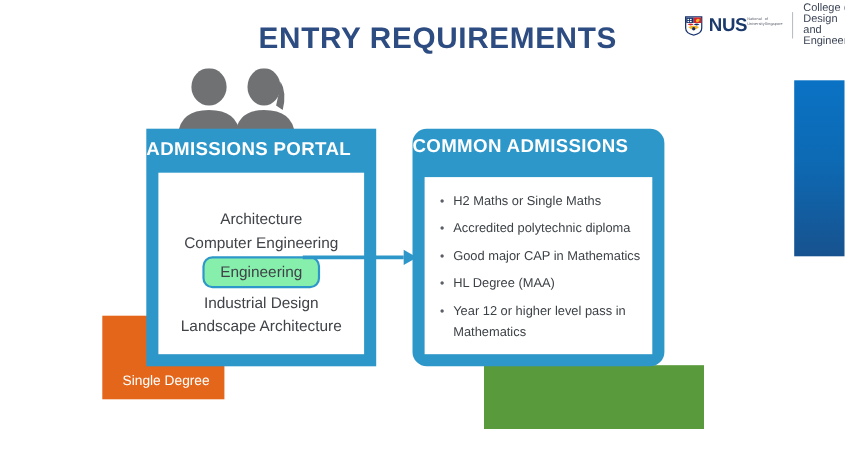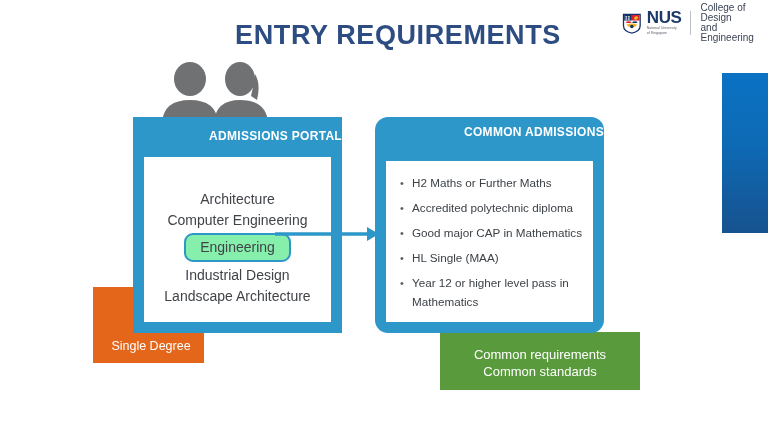--- a/index.html
+++ b/index.html
@@ -30,21 +30,21 @@
   .logo {
     position: absolute;
     left: 622px;
     top: 8px;
     height: 30px;
     display: flex;
     align-items: center;
     gap: 5px;
   }
   .crest { width: 23px; height: 25px; display:block; }
-  .nus-wordmark { display: flex; flex-direction: column; justify-content: center; }
+  .nus-wordmark { display: flex; flex-direction: row; justify-content: center; }
   .nus-big {
     font-size: 17px;
     font-weight: bold;
     color: #1b3a6b;
     letter-spacing: -0.3px;
     line-height: 16px;
   }
   .nus-small {
     font-size: 3.4px;
     color: #555a66;
@@ -121,24 +121,24 @@
 
   
   .panel { position: absolute; background: #2e97c9; }
   .panel.left  { left: 133px; top: 117px; width: 209px; height: 216px; }
   .panel.right { left: 375px; top: 117px; width: 229px; height: 216px; border-radius: 13px; }
   .panel-header {
     position: absolute;
     left: 0;
     top: 0;
     width: 100%;
-    text-align: right;
+    text-align: left;
     color: #ffffff;
     font-weight: bold;
-    font-size: 12px;
+    font-size: 17px;
     letter-spacing: 0.3px;
   }
   .panel.left .panel-header  { top: 12px; line-height: 14px; }
   .panel.right .panel-header { top: 8px;  line-height: 15px; }
 
   .panel-body {
     position: absolute;
     background: #ffffff;
   }
   .panel.left .panel-body  { left: 11px; top: 40px; right: 11px; bottom: 11px; }
@@ -240,24 +240,20 @@
       <ellipse cx="80" cy="17" rx="15" ry="17"></ellipse>
       <path d="M54 60 q2 -22 26 -22 q26 0 28 22 z"></path>
       <path d="M95 12 q6 10 2 26 l-6 -4 q3 -12 4 -22 z"></path>
     </g>
   </svg>
 
   <div class="orange-box"></div>
   <div class="orange-label">Single Degree</div>
 
   <div class="green-box"></div>
-  <div class="green-label">
-    <div>Common requirements</div>
-    <div>Common standards</div>
-  </div>
 
   <div class="panel left">
     <div class="panel-header">ADMISSIONS PORTAL</div>
     <div class="panel-body">
       <div class="course-list">
         <div class="row top">Architecture</div>
         <div class="row">Computer Engineering</div>
         <div class="hl-wrap">
           <span class="highlight">Engineering</span>
         </div>
@@ -274,36 +270,36 @@
 
   <div class="panel right">
     <div class="panel-header">
       <div>COMMON ADMISSIONS</div>
     </div>
     <div class="panel-body">
       <div class="bullets">
 
         <div class="bullet">
           <span class="dot">•</span>
-          <span class="txt">H2 Maths or Further Maths</span>
+          <span class="txt">H2 Maths or Single Maths</span>
         </div>
 
         <div class="bullet">
           <span class="dot">•</span>
           <span class="txt">Accredited polytechnic diploma</span>
         </div>
 
         <div class="bullet">
           <span class="dot">•</span>
           <span class="txt">Good major CAP in Mathematics</span>
         </div>
 
         <div class="bullet">
           <span class="dot">•</span>
-          <span class="txt">HL Single (MAA)</span>
+          <span class="txt">HL Degree (MAA)</span>
         </div>
 
         <div class="bullet">
           <span class="dot">•</span>
           <span class="txt">
             <span>Year 12 or higher level pass in</span>
             <div class="cont">Mathematics</div>
           </span>
         </div>
 

